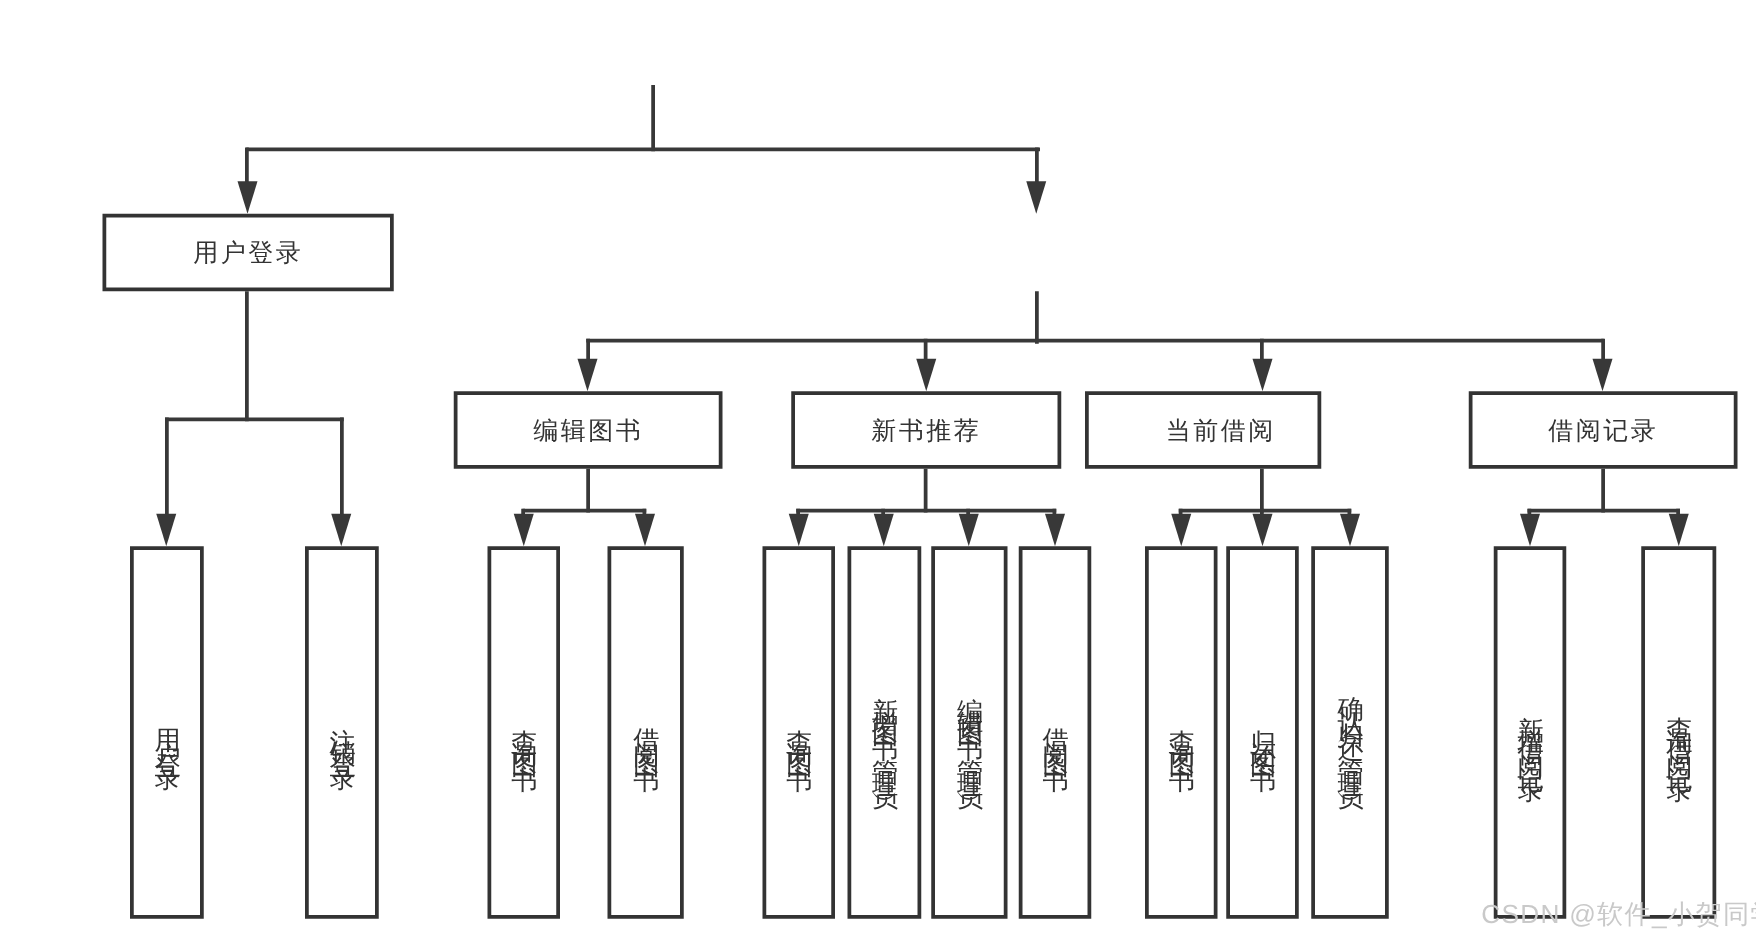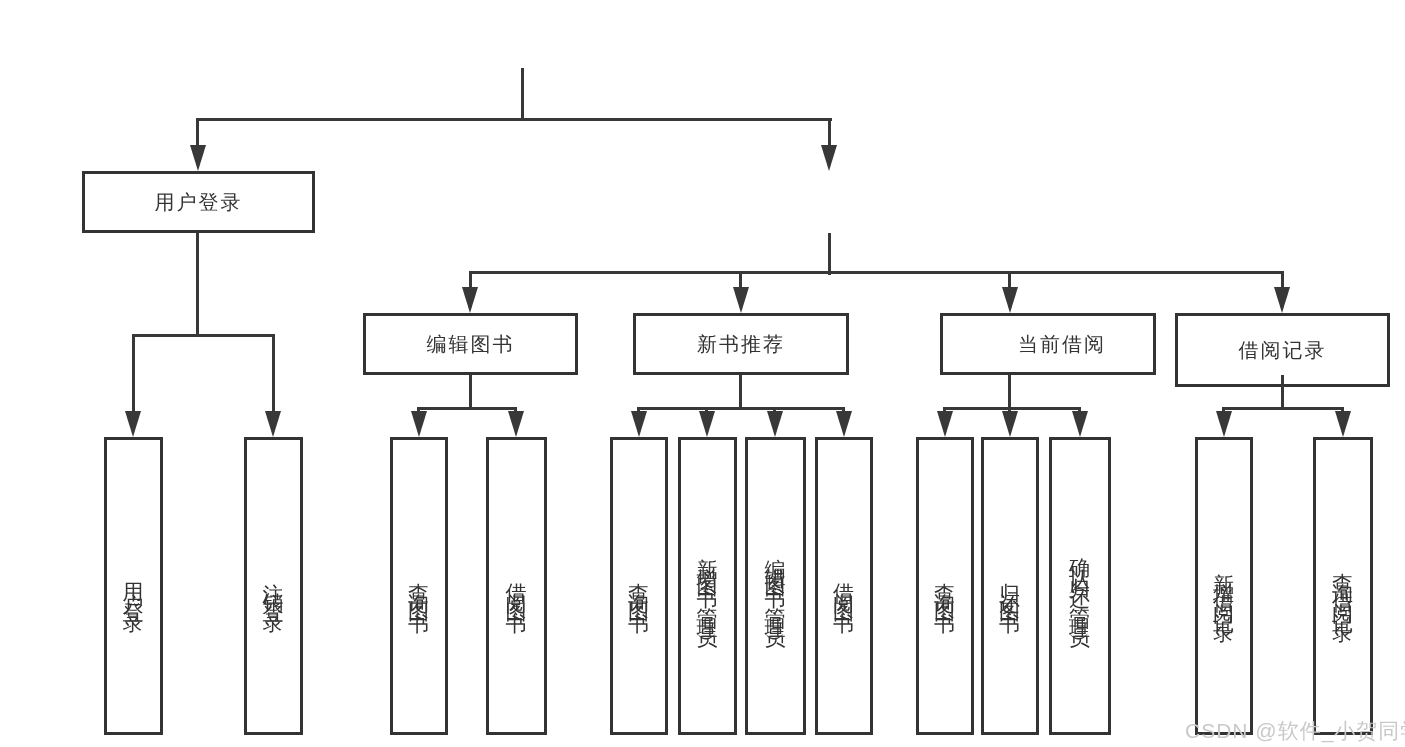--- a/index.html
+++ b/index.html
@@ -61,22 +61,22 @@
   <div class="arr" style="left:462px; top:287px;"></div>
   <div class="vl" style="left:739px; top:271px; height:20px;"></div>
   <div class="arr" style="left:733px; top:287px;"></div>
   <div class="vl" style="left:1008px; top:271px; height:20px;"></div>
   <div class="arr" style="left:1002px; top:287px;"></div>
   <div class="vl" style="left:1281px; top:271px; height:20px;"></div>
   <div class="arr" style="left:1274px; top:287px;"></div>
 
   <div class="box h" style="left:363px; top:313px; width:215px; height:62px;">编辑图书</div>
   <div class="box h" style="left:633px; top:313px; width:216px; height:62px;">新书推荐</div>
-  <div class="box h" style="left:940px; top:313px; width:216px; height:62px;padding-left:28px;">当前借阅</div>
-  <div class="box h" style="left:1175px; top:313px; width:215px; height:74px;">借阅记录</div>
+  <div class="box h" style="left:868px; top:313px; width:189px; height:62px;padding-left:28px;">当前借阅</div>
+  <div class="box h" style="left:1175px; top:313px; width:215px; height:62px;">借阅记录</div>
 
   <div class="vl" style="left:469px; top:375px; height:35px;"></div>
   <div class="hl" style="left:418px; top:407px; width:99px;"></div>
   <div class="vl" style="left:417px; top:407px; height:10px;"></div>
   <div class="arr" style="left:411px; top:411px;"></div>
   <div class="vl" style="left:514px; top:407px; height:10px;"></div>
   <div class="arr" style="left:508px; top:411px;"></div>
 
   <div class="vl" style="left:739px; top:375px; height:35px;"></div>
   <div class="hl" style="left:637px; top:407px; width:208px;"></div>

